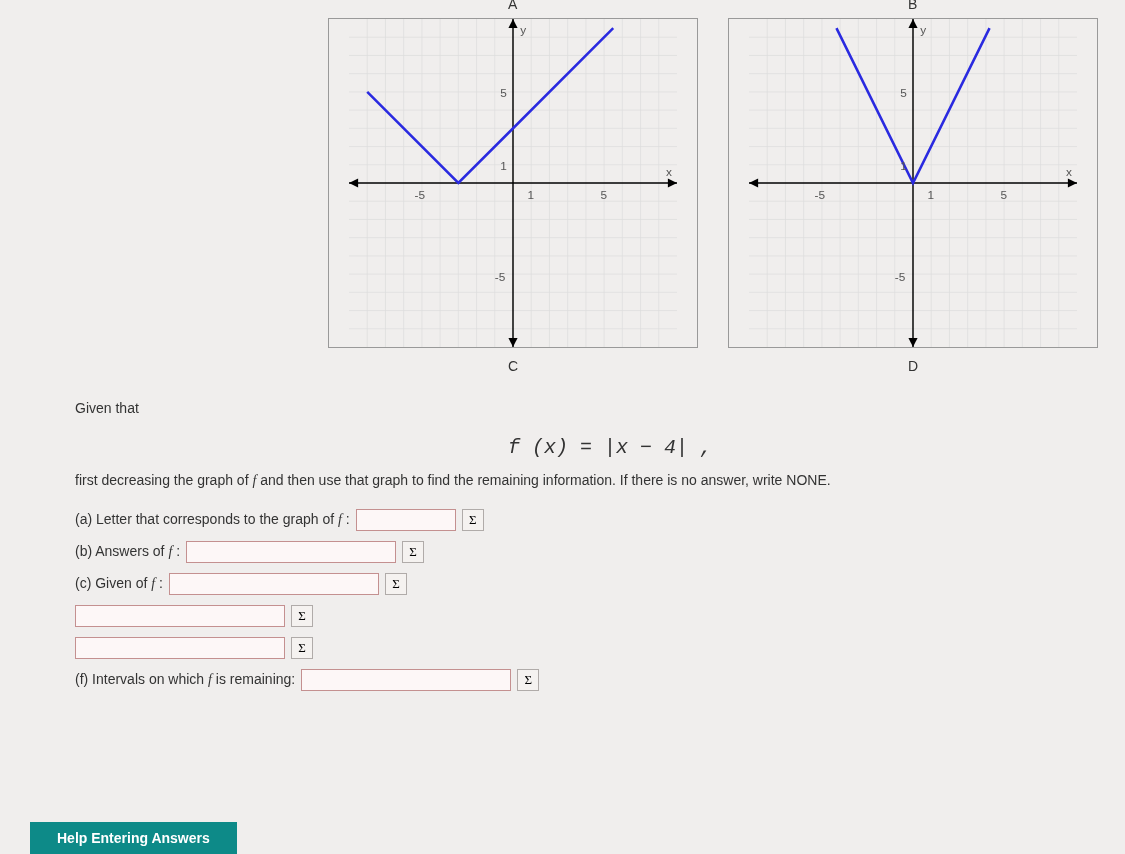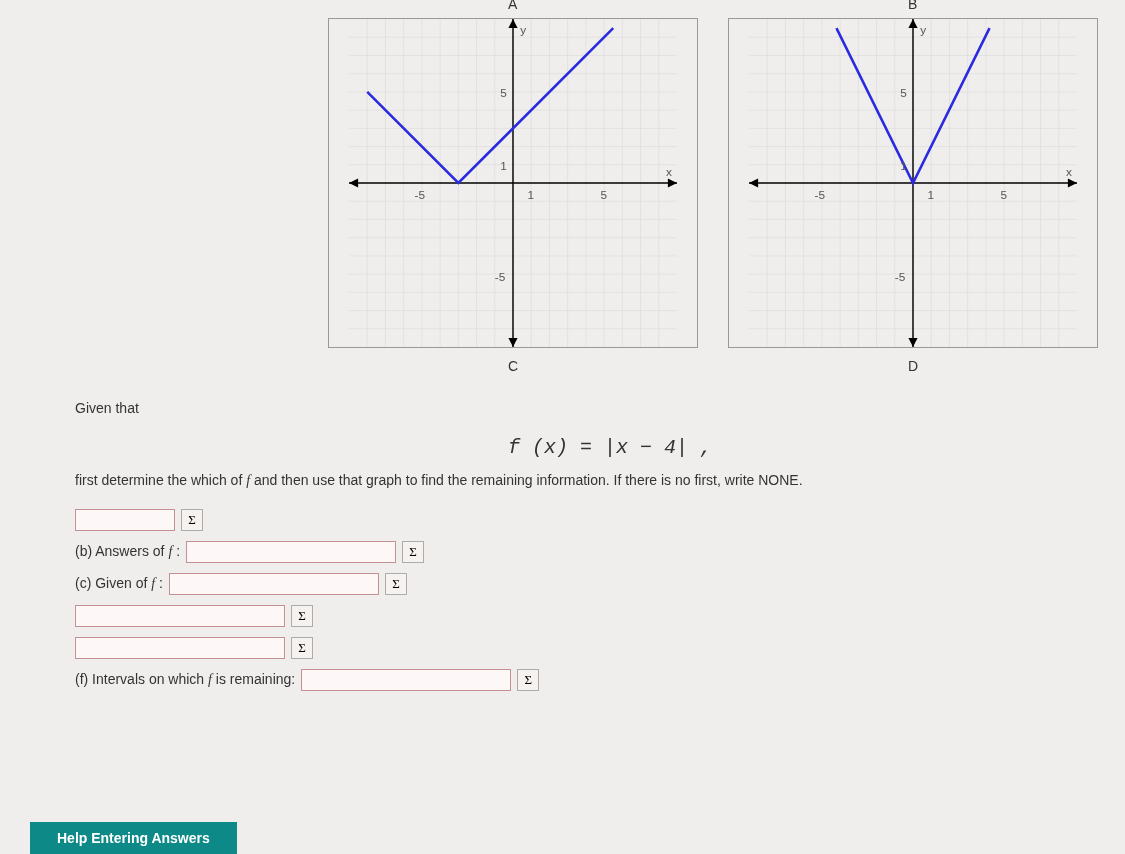--- a/index.html
+++ b/index.html
@@ -220,24 +220,25 @@
   </svg>
 
   <span class="graph-label-top" style="left:188px; top:358px;">C</span>
   <span class="graph-label-top" style="left:588px; top:358px;">D</span>
 </div>
 
 <div class="content">
   <p class="given">Given that</p>
   <p class="equation">f (x) = |x − 4| ,</p>
   <p class="instruction">
-    <span>first determine the which of </span><span class="fstyle" style="font-style:italic;font-family:'Times New Roman',serif;">f</span><span>  and then use that graph to find the remaining information. If there is no first, write NONE.</span>
+    <span>first decreasing the graph of </span><span class="fstyle" style="font-style:italic;font-family:'Times New Roman',serif;">f</span><span>  and then use that graph to find the remaining information. If there is no answer, write NONE.</span>
   </p>
 
   <div class="question-row">
+    <span class="question-label"><span>(a) Letter that corresponds to the graph of </span><span class="fstyle">f</span><span> :</span></span>
     <input class="answer" style="width: 100px;">
     <button class="sigma-btn">Σ</button>
   </div>
 
   <div class="question-row">
     <span class="question-label"><span>(b) Answers of </span><span class="fstyle">f</span><span> :</span></span>
     <input class="answer" style="width: 210px;">
     <button class="sigma-btn">Σ</button>
   </div>
 

